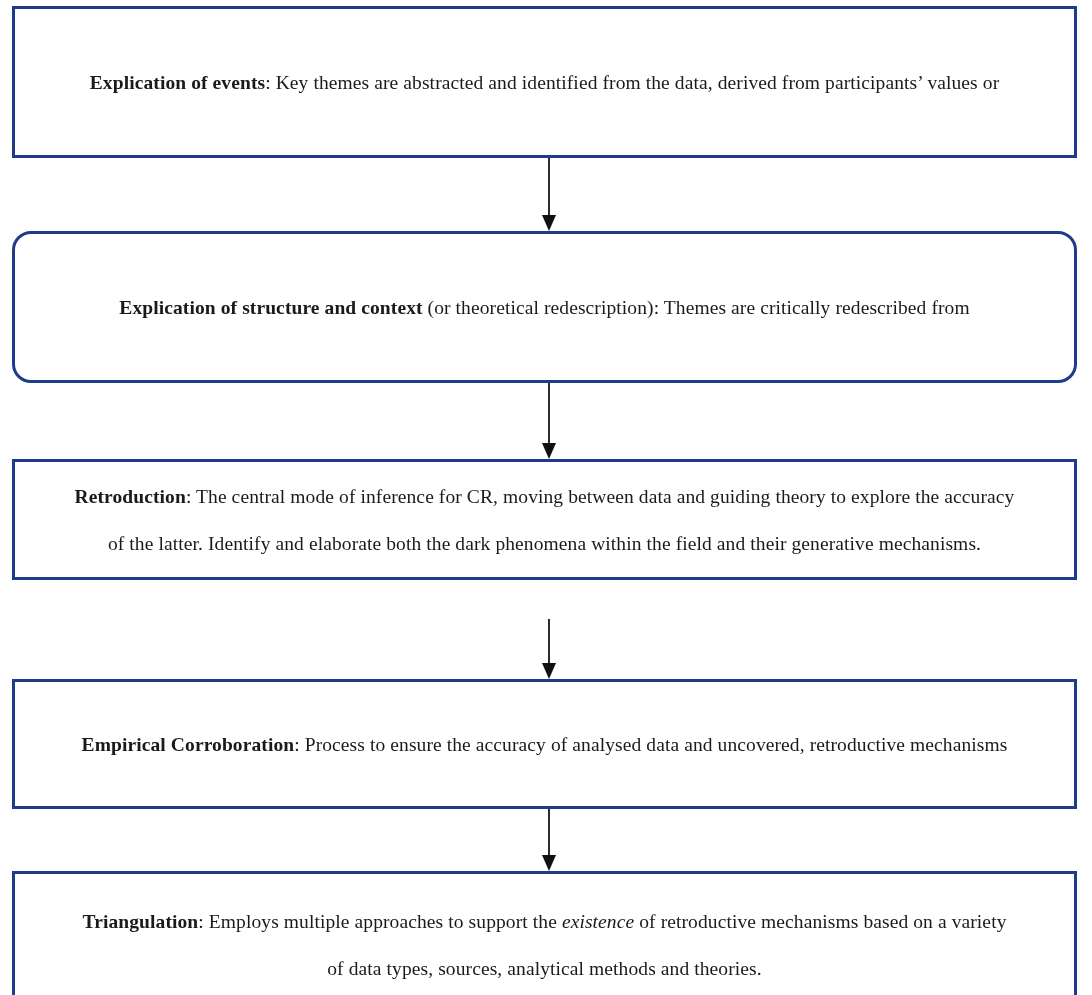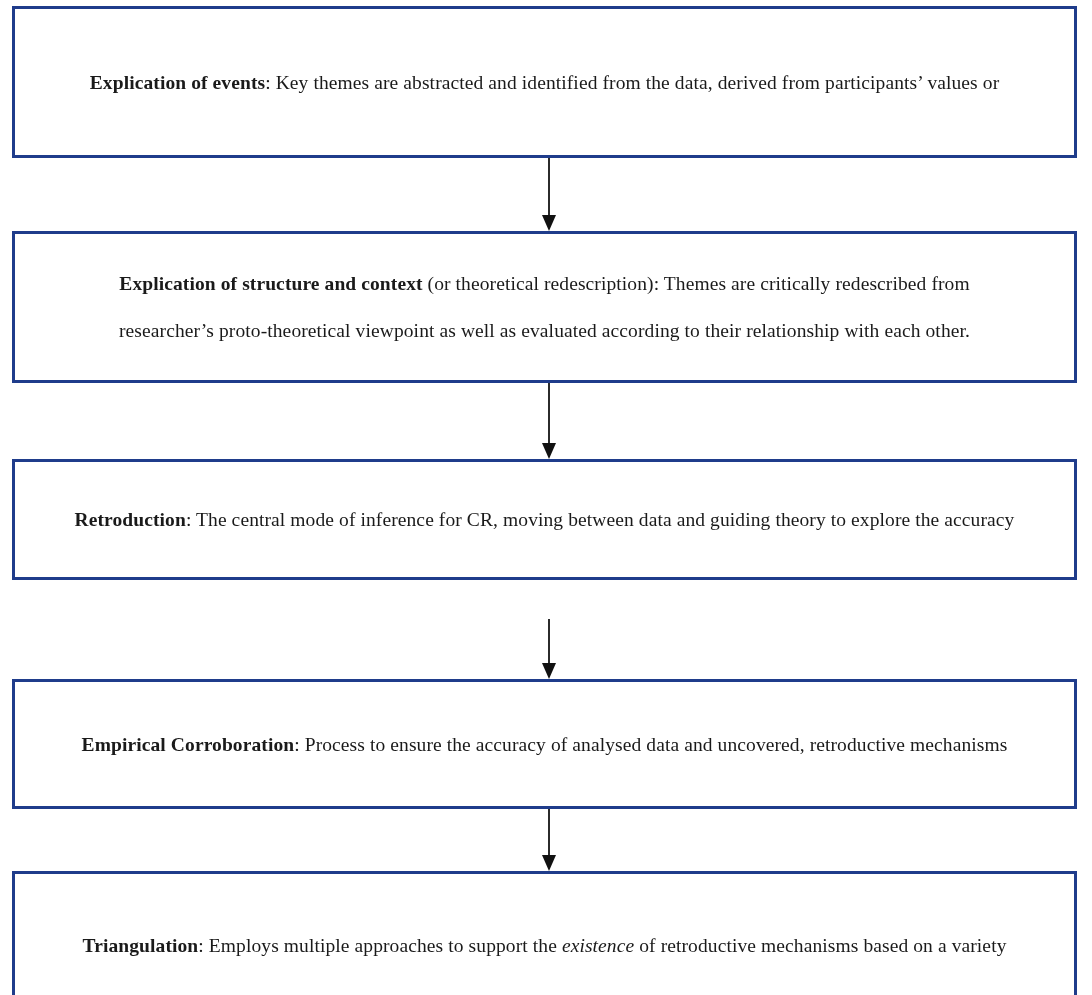--- a/index.html
+++ b/index.html
@@ -106,35 +106,35 @@
     <div class="stage-text">
       <span class="line"><span class="lead">Explication of events</span><span>: Key themes are abstracted and identified from the data, derived from participants’ values or</span></span>
     </div>
   </div>
 
   <div class="connector conn-1">
     <div class="stem"></div>
     <div class="head" style="border-top-color: rgb(17, 17, 17);"></div>
   </div>
 
-  <div class="stage-box box-2" style="border-color: rgb(31, 60, 139);">
+  <div class="stage-box box-2" style="border-color: rgb(31, 60, 139); border-radius: 19px;">
     <div class="stage-text">
       <span class="line"><span class="lead">Explication of structure and context</span><span> (or theoretical redescription): Themes are critically redescribed from</span></span>
-      <span class="line">researcher’s proto-theoretical viewpoint as well as evaluated according to their relationship with each other.</span>
     </div>
   </div>
 
   <div class="connector conn-2">
     <div class="stem"></div>
     <div class="head" style="border-top-color: rgb(17, 17, 17);"></div>
   </div>
 
   <div class="stage-box box-3" style="border-color: rgb(31, 60, 139);">
     <div class="stage-text">
       <span class="line"><span class="lead">Retroduction</span><span>: The central mode of inference for CR, moving between data and guiding theory to explore the accuracy</span></span>
+      <span class="line">of the latter. Identify and elaborate both the dark phenomena within the field and their generative mechanisms.</span>
     </div>
   </div>
 
   <div class="connector conn-3">
     <div class="stem"></div>
     <div class="head" style="border-top-color: rgb(17, 17, 17);"></div>
   </div>
 
   <div class="stage-box box-4" style="border-color: rgb(31, 60, 139);">
     <div class="stage-text">
@@ -143,16 +143,17 @@
   </div>
 
   <div class="connector conn-4">
     <div class="stem"></div>
     <div class="head" style="border-top-color: rgb(17, 17, 17);"></div>
   </div>
 
   <div class="stage-box box-5" style="border-color: rgb(31, 60, 139);">
     <div class="stage-text">
       <span class="line"><span class="lead">Triangulation</span><span>: Employs multiple approaches to support the </span><span class="ital">existence</span><span> of retroductive mechanisms based on a variety</span></span>
+      <span class="line">of data types, sources, analytical methods and theories.</span>
     </div>
   </div>
 
 </div>
 
 </body></html>

